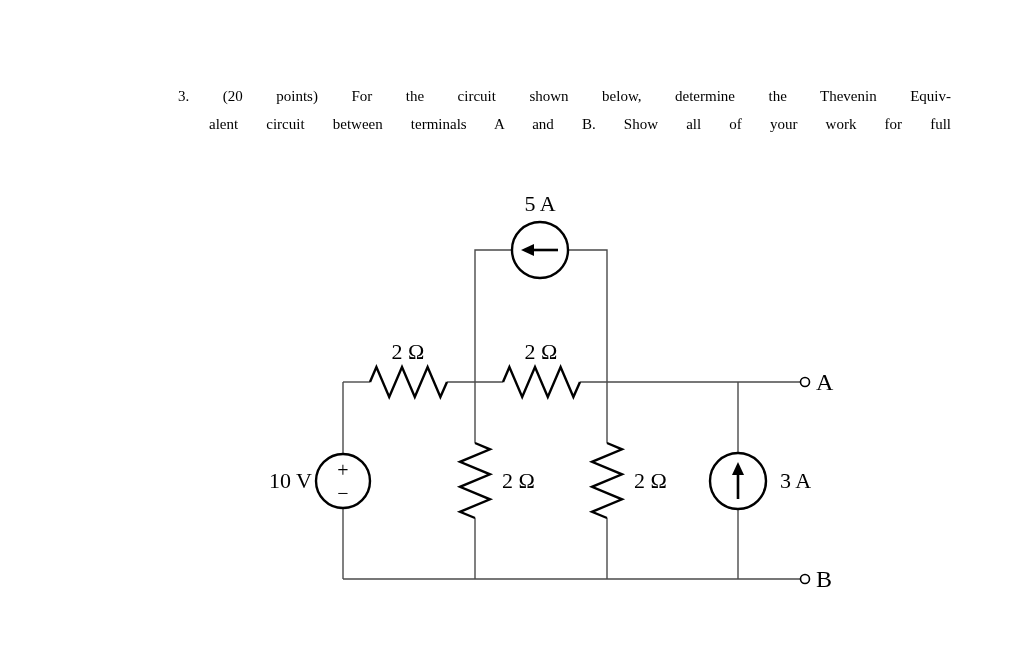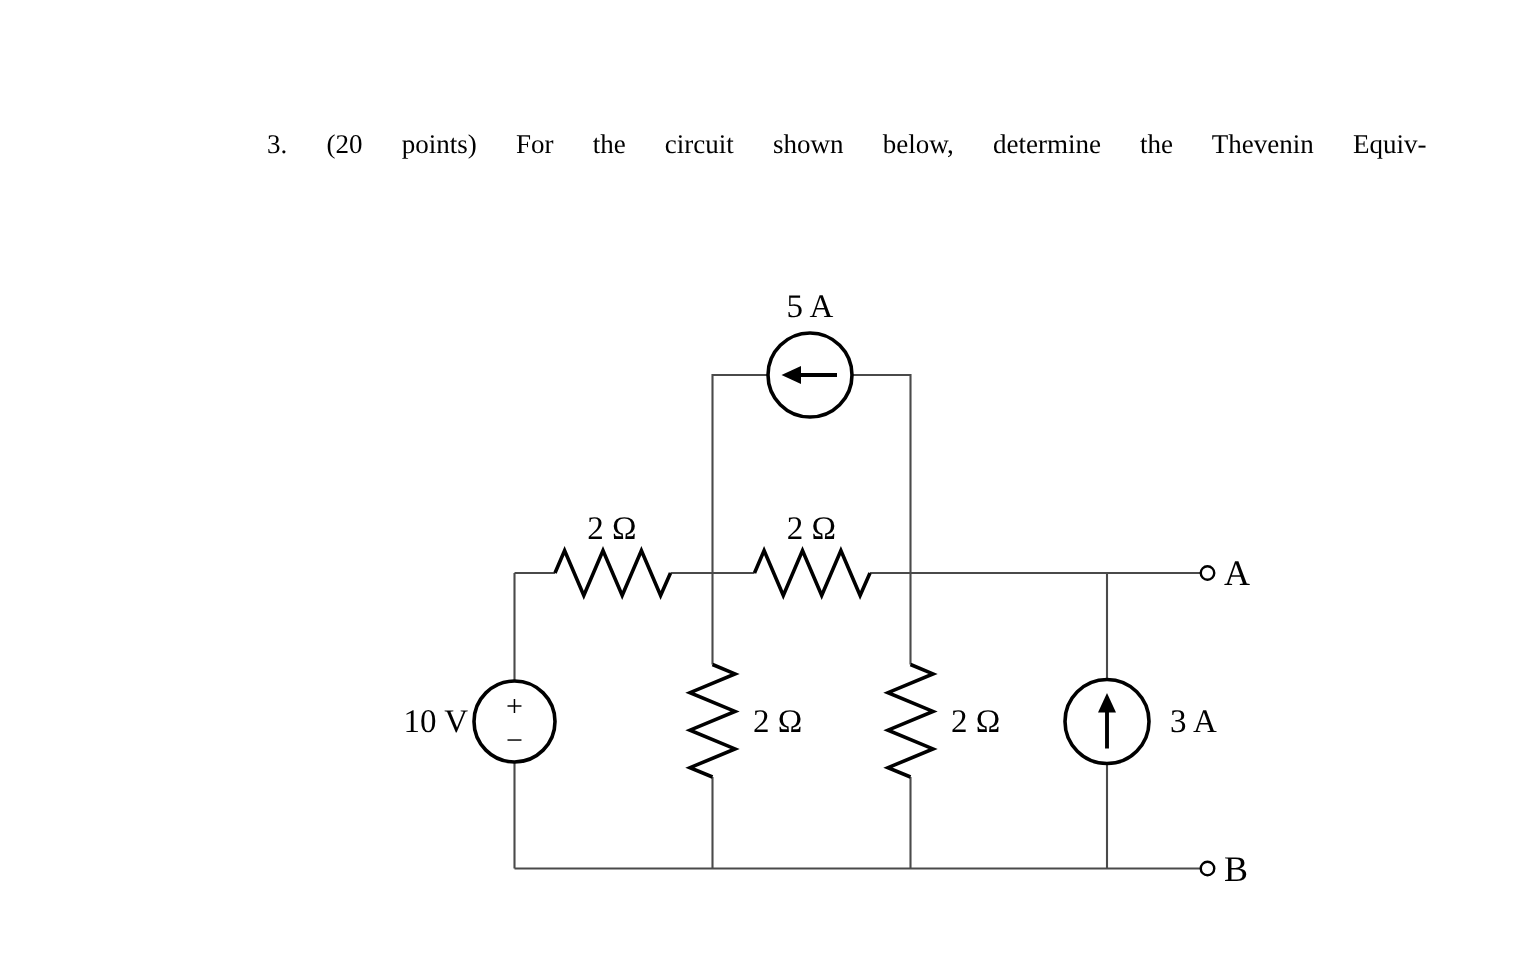--- a/index.html
+++ b/index.html
@@ -9,21 +9,21 @@
     color: var(--text, #000000);
     font-family: "Liberation Serif", "DejaVu Serif", serif;
     position: relative;
     overflow: hidden;
   }
   .problem {
     position: absolute;
     left: 178px;
     top: 82px;
     width: 773px;
-    font-size: 18px;
+    font-size: 15px;
     line-height: 28px;
   }
   .pline.just { text-align: justify; text-align-last: justify; }
   .pline.indent { padding-left: 31px; }
   .circuit-svg { position: absolute; left: 0; top: 0; width: 1024px; height: 649px; }
   .wire { stroke: var(--wire, #4a4a4a); stroke-width: 1.4; fill: none; }
   .comp { stroke: var(--component, #000000); stroke-width: 2.4; fill: none; }
   .node-circle { stroke: var(--component, #000000); stroke-width: 1.6; fill: var(--background, #ffffff); }
   .arrow-line { stroke: var(--component, #000000); stroke-width: 2.6; fill: none; }
   .arrow-head { fill: var(--component, #000000); stroke: none; }
@@ -35,20 +35,21 @@
   .term-label { font-size: 24px; }
   .pol { font-size: 20px; }
 </style>
 </head>
 <body>
 
 <div class="page">
 
   <div class="problem">
     <div class="pline just"><span>3.</span> <span>(20 points) For the circuit shown below, determine the Thevenin Equiv-</span></div>
+    <div class="pline just indent">alent circuit between terminals A and B. Show all of your work for full</div>
   </div>
 
   <svg class="circuit-svg" viewBox="0 0 1024 649">
 
     <g>
       <polyline class="wire" points="475,382 475,250 512,250"></polyline>
       <polyline class="wire" points="568,250 607,250 607,382"></polyline>
       <line class="wire" x1="343" y1="382" x2="370" y2="382"></line>
       <line class="wire" x1="447" y1="382" x2="503" y2="382"></line>
       <line class="wire" x1="580" y1="382" x2="800" y2="382"></line>

